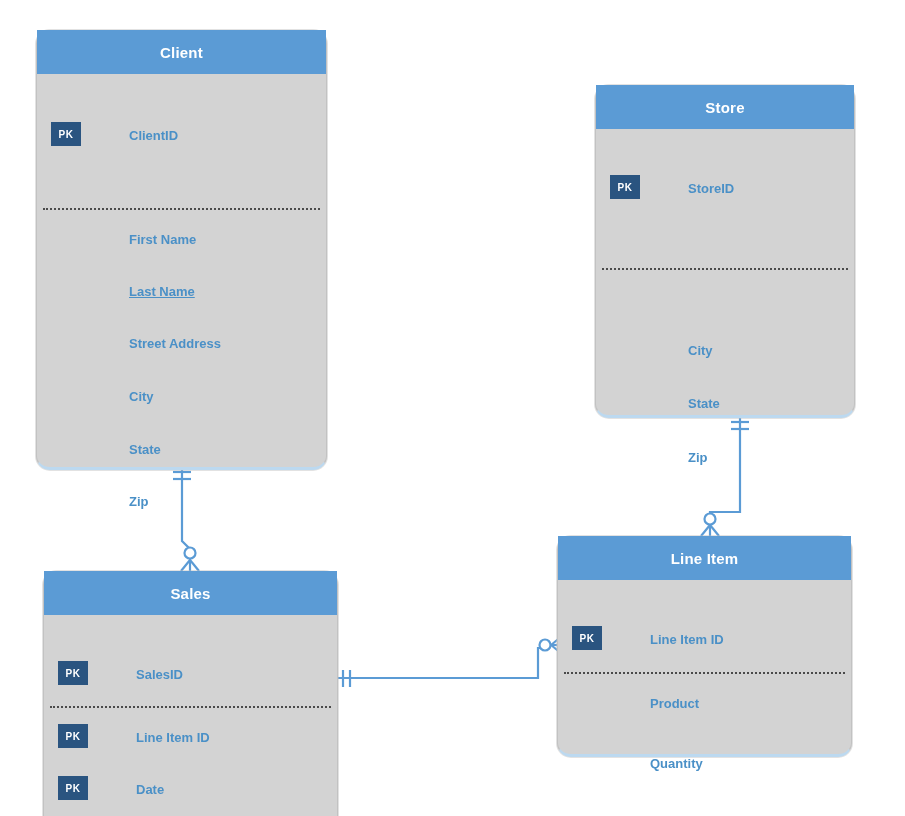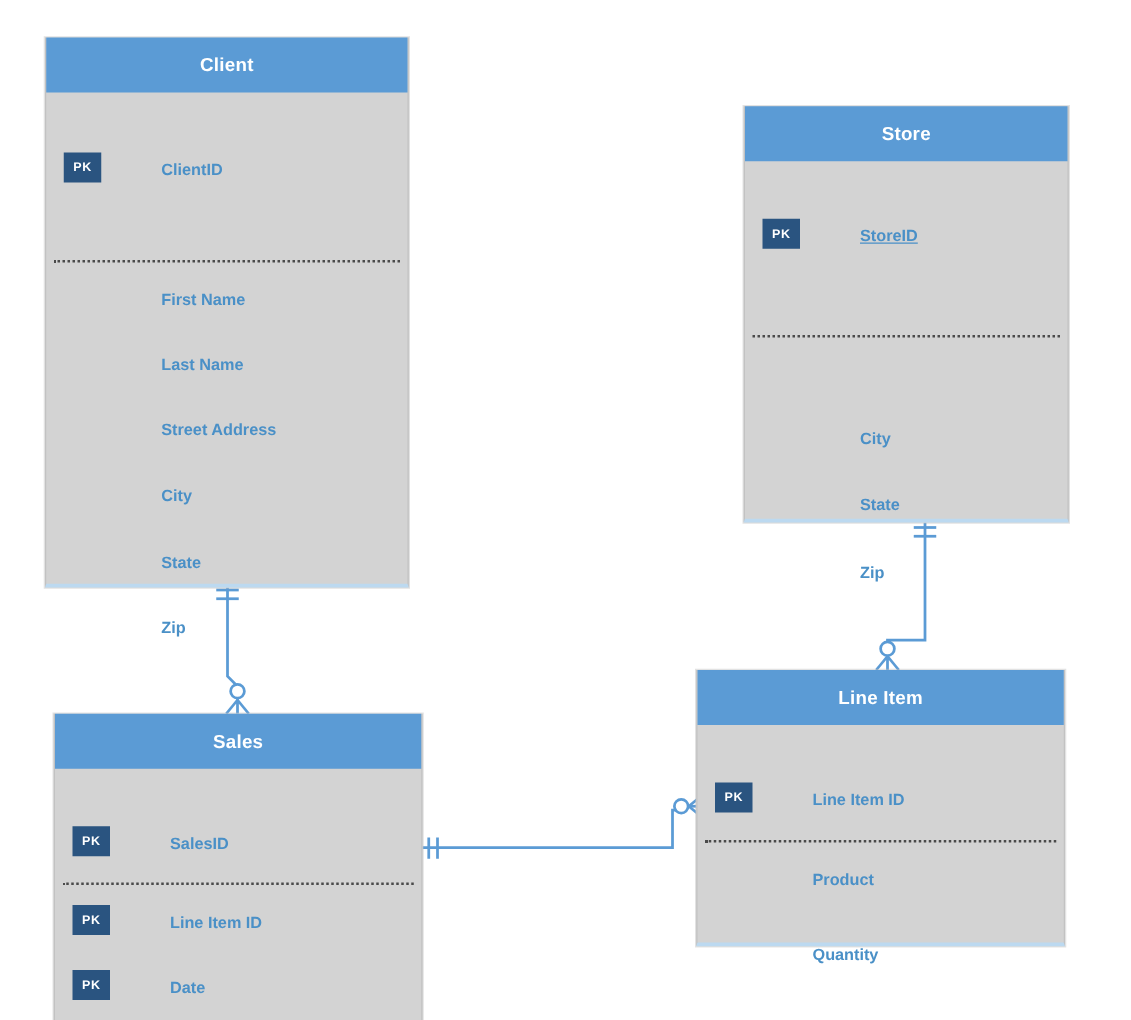--- a/index.html
+++ b/index.html
@@ -20,20 +20,21 @@
 
   
   .entity {
     position: absolute;
     box-sizing: border-box;
     background: #d3d3d3;
     border-left: 1px solid #c2c2c2;
     border-right: 1px solid #c2c2c2;
     border-bottom: 3px solid #bcd9f0;
     box-shadow: 0 0 0 1px rgba(190,190,190,0.45);
+    border-radius: 14px;
   }
   .entity-header {
     box-sizing: border-box;
     width: 100%;
     background: #5b9bd5;
     color: #ffffff;
     font-size: 15px;
     font-weight: bold;
     text-align: center;
     letter-spacing: 0.2px;
@@ -152,21 +153,21 @@
     <div class="entity-body" style="height:393px;">
       <div class="attr-row" style="top:0; height:62px; position:absolute; left:0;">
         <span class="pk-badge" style="top:20px;">PK</span>
         <span class="attr-name" style="top:26px;">ClientID</span>
       </div>
       <div class="divider" style="top:106px;"></div>
       <div class="attr-row" style="position:absolute; top:110px; left:0; height:52px;">
         <span class="attr-name" style="top:20px;">First Name</span>
       </div>
       <div class="attr-row" style="position:absolute; top:162px; left:0; height:52px;">
-        <span class="attr-name" style="top:20px;">Last Name</span>
+        <span class="attr-name" style="top:20px;text-decoration:underline;">Last Name</span>
       </div>
       <div class="attr-row" style="position:absolute; top:214px; left:0; height:53px;">
         <span class="attr-name" style="top:20px;">Street Address</span>
       </div>
       <div class="attr-row" style="position:absolute; top:267px; left:0; height:53px;">
         <span class="attr-name" style="top:20px;">City</span>
       </div>
       <div class="attr-row" style="position:absolute; top:320px; left:0; height:52px;">
         <span class="attr-name" style="top:20px;">State</span>
       </div>
@@ -174,21 +175,21 @@
         <span class="attr-name" style="top:20px;">Zip</span>
       </div>
     </div>
   </div>
 
   <div class="entity" style="left:595px; top:85px; width:260px; height:333px;">
     <div class="entity-header" style="height:44px;">Store</div>
     <div class="entity-body" style="height:286px;">
       <div class="attr-row" style="position:absolute; top:0; left:0; height:58px;">
         <span class="pk-badge" style="top:18px;">PK</span>
-        <span class="attr-name" style="top:24px;text-decoration:underline;">StoreID</span>
+        <span class="attr-name" style="top:24px;">StoreID</span>
       </div>
       <div class="divider" style="top:111px;"></div>
       <div class="attr-row" style="position:absolute; top:168px; left:0; height:53px;">
         <span class="attr-name" style="top:18px;">City</span>
       </div>
       <div class="attr-row" style="position:absolute; top:221px; left:0; height:54px;">
         <span class="attr-name" style="top:18px;">State</span>
       </div>
       <div class="attr-row" style="position:absolute; top:275px; left:0; height:53px;">
         <span class="attr-name" style="top:18px;">Zip</span>

